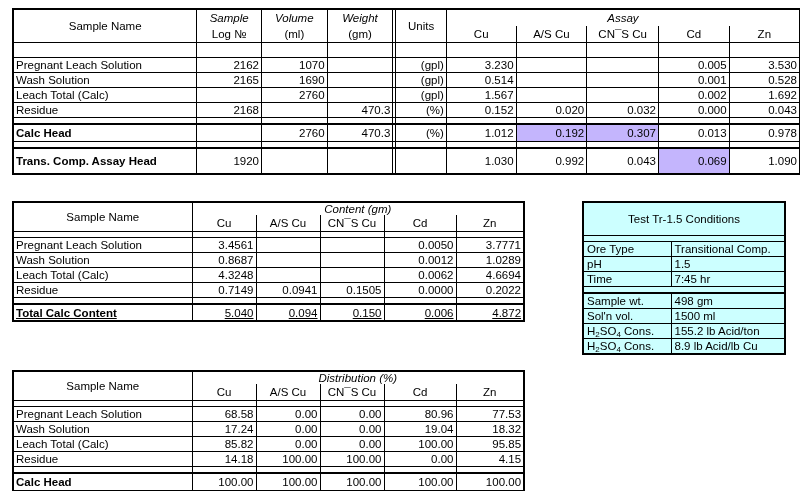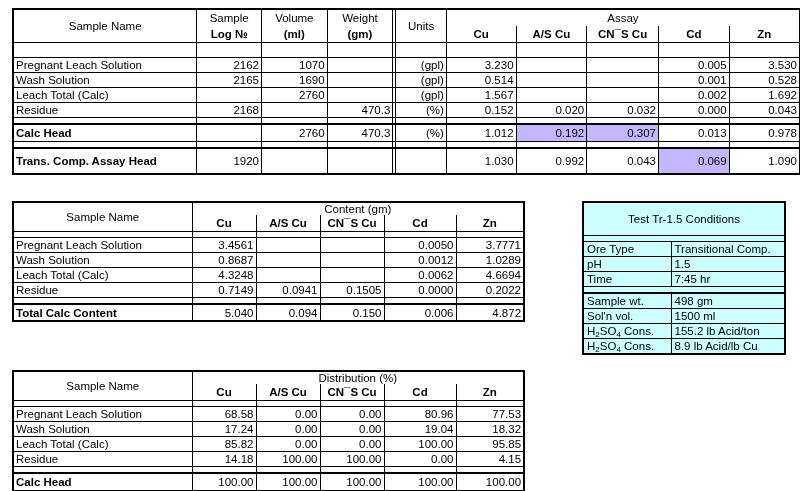--- a/index.html
+++ b/index.html
@@ -7,22 +7,22 @@
          font-family:"Liberation Sans", sans-serif; font-size:11.5px; color:#000; }
   table { border-collapse:collapse; position:absolute; table-layout:fixed;padding-left:31px; }
   td { border:1px solid #000; padding:0 2px; height:14px; line-height:14px; white-space:nowrap; overflow:hidden; }
   .r { text-align:right; }
   .c { text-align:center; }
   .b { font-weight:bold; }
   .hdr td { height:16px; }
   .sp td { height:5px; line-height:5px; padding:0; font-size:1px; }
   .yl { background:#c4b5fd; }
   .thick-bot td { border-bottom:2px solid #000; }
-  .nobt { border-top:none !important;font-weight:bold; }
-  .nobb { border-bottom:none !important; }
+  .nobt { border-top:none !important; }
+  .nobb { border-bottom:none !important;font-style:italic; }
   .cond td { background:#ccffff; padding:0 3px; }
   sub { font-size:8px; vertical-align:-2px; line-height:0; }
 </style>
 </head>
 <body>
 
 <table style="left:12px; top:8px; width:789px; border:2px solid #000;">
   <colgroup>
     <col style="width:182px">
       <col style="width:64px">
@@ -238,21 +238,21 @@
     <td class="r">0.2022</td>
   </tr>
   <tr class="sp thick-bot">
         <td></td>
         <td></td>
         <td></td>
         <td></td>
         <td></td>
         <td></td>
       </tr>
-  <tr style="height:17px;">
+  <tr style="height:17px;text-decoration:underline;">
     <td class="b">Total Calc Content</td>
     <td class="r">5.040</td>
     <td class="r">0.094</td>
     <td class="r">0.150</td>
     <td class="r">0.006</td>
     <td class="r">4.872</td>
   </tr>
 </tbody>
   </table>
 

